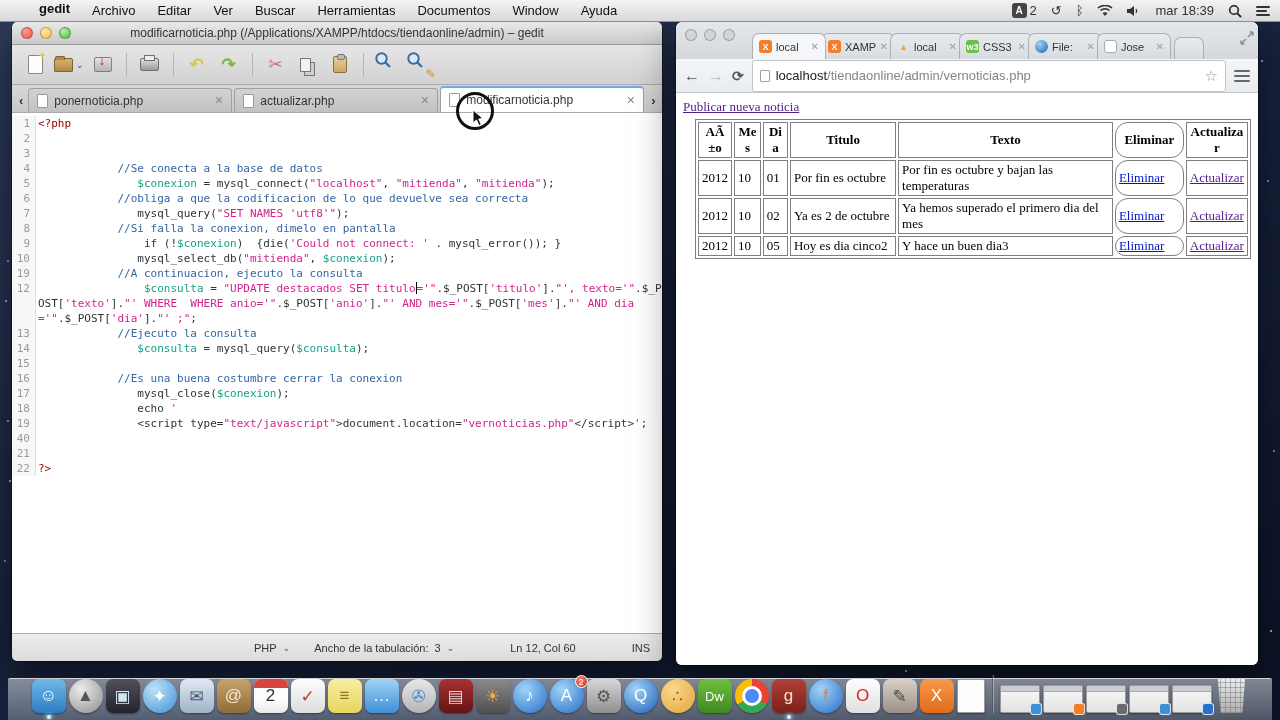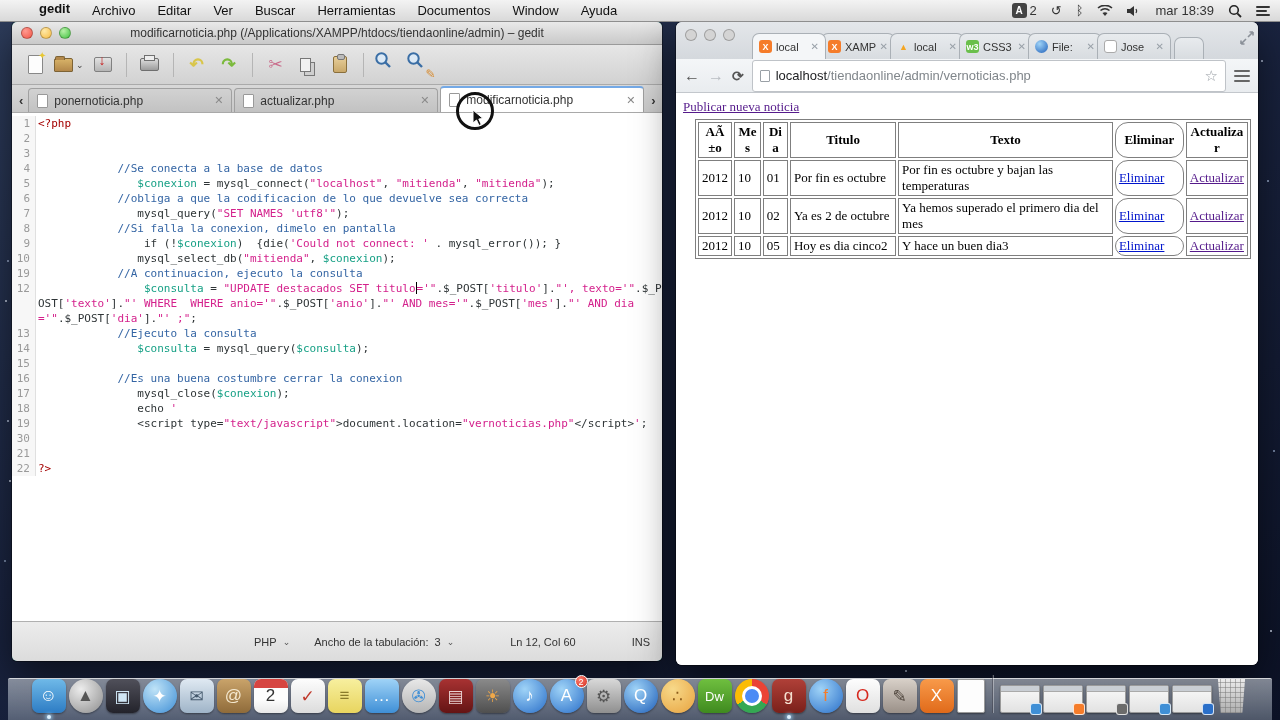--- a/index.html
+++ b/index.html
@@ -65,21 +65,21 @@
   .gtab .doc { width:11px; height:14px; background:#fff; border:1px solid #999; border-radius:1px; flex:none; }
   .gtab .close { margin-left:auto; color:#8a8a8a; font-size:11px; }
 
   .code-wrap { flex:1; background:#fff; overflow:hidden; display:flex; flex-direction:column; padding-top:3px; }
   .code-row { display:flex; font-family:"DejaVu Sans Mono", monospace; font-size:11px; line-height:15px; }
   .code-row .ln { flex:none; width:24px; text-align:right; padding-right:5px; color:#9a9a9a; background:#f7f7f7; border-right:1px solid #e0e0e0; }
   .code-row .ct { flex:1; white-space:pre-wrap; word-break:break-all; padding-left:2px; min-height:15px; }
   .cd{ color:#2e3436; } .cc{ color:#3465a4; } .cs{ color:#d4218c; } .cv{ color:#16a085; } .cp{ color:#a40000;text-align:right; }
   .caret { display:inline-block; width:1px; height:12px; background:#000; vertical-align:-2px; }
 
-  .gedit-status { height:40px; background:linear-gradient(180deg,#ececec,#dcdcdc); border-top:1px solid #b0b0b0; border-radius:0 0 5px 5px; display:flex; align-items:center; font-size:11px; color:#333; padding:0 12px; gap:6px; }
+  .gedit-status { height:28px; background:linear-gradient(180deg,#ececec,#dcdcdc); border-top:1px solid #b0b0b0; border-radius:0 0 5px 5px; display:flex; align-items:center; font-size:11px; color:#333; padding:0 12px; gap:6px; }
   .chev { font-size:9px; color:#555; }
 
   
   #browser { left:676px; top:22px; width:582px; height:643px; background:#dde1e6; display:flex; flex-direction:column; border-radius:6px; }
   .chrome-top { height:37px; background:linear-gradient(180deg,#e4e7ea,#d4d8dd); border-radius:6px 6px 0 0; display:flex; align-items:flex-end; padding:0 4px; position:relative; }
   .chrome-top .lights { position:absolute; left:0; top:7px; }
   .ctabs { display:flex; align-items:flex-end; margin-left:72px; }
   .ctab { display:flex; align-items:center; gap:4px; width:74px; height:26px; padding:0 6px; font-size:11px; color:#333; background:linear-gradient(180deg,#e8ebee,#d8dce0); border:1px solid #aab0b6; border-bottom:none; border-radius:7px 7px 0 0; margin-right:-5px; position:relative; }
   .ctab.active { background:#f4f6f8; z-index:3; }
   .ctab .fav { width:13px; height:13px; border-radius:3px; flex:none; display:flex; align-items:center; justify-content:center; font-size:9px; font-weight:bold; }
@@ -317,21 +317,21 @@
       </div>
       <div class="code-row">
         <span class="ln">18</span>
         <span class="ct"><span class="cd">               echo </span><span class="cs">'</span></span>
       </div>
       <div class="code-row">
         <span class="ln">19</span>
         <span class="ct"><span class="cd">               &lt;script type=</span><span class="cs">"text/javascript"</span><span class="cd">&gt;document.location=</span><span class="cs">"vernoticias.php"</span><span class="cd">&lt;/script&gt;</span><span class="cs">'</span><span class="cd">;</span></span>
       </div>
       <div class="code-row">
-        <span class="ln">30</span>
+        <span class="ln">40</span>
         <span class="ct"></span>
       </div>
       <div class="code-row">
         <span class="ln">21</span>
         <span class="ct"></span>
       </div>
       <div class="code-row">
         <span class="ln">22</span>
         <span class="ct"><span class="cp">?&gt;</span></span>
       </div>

